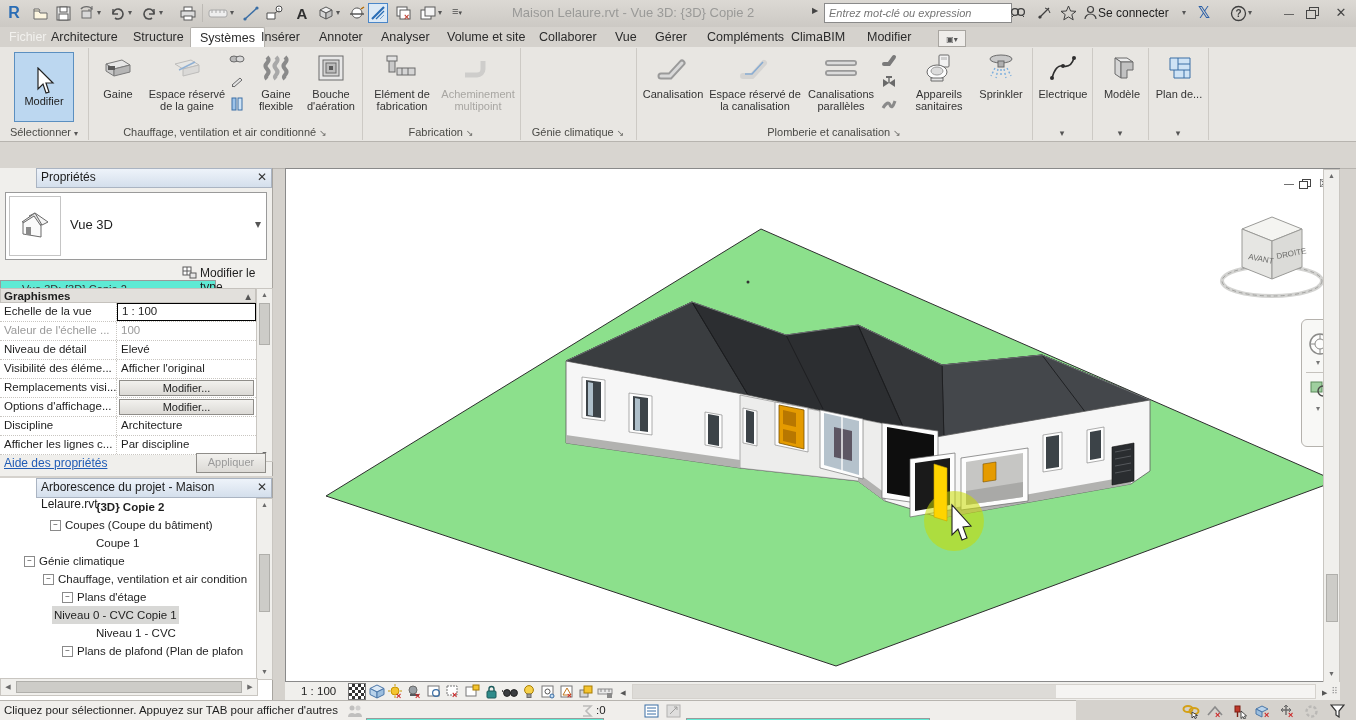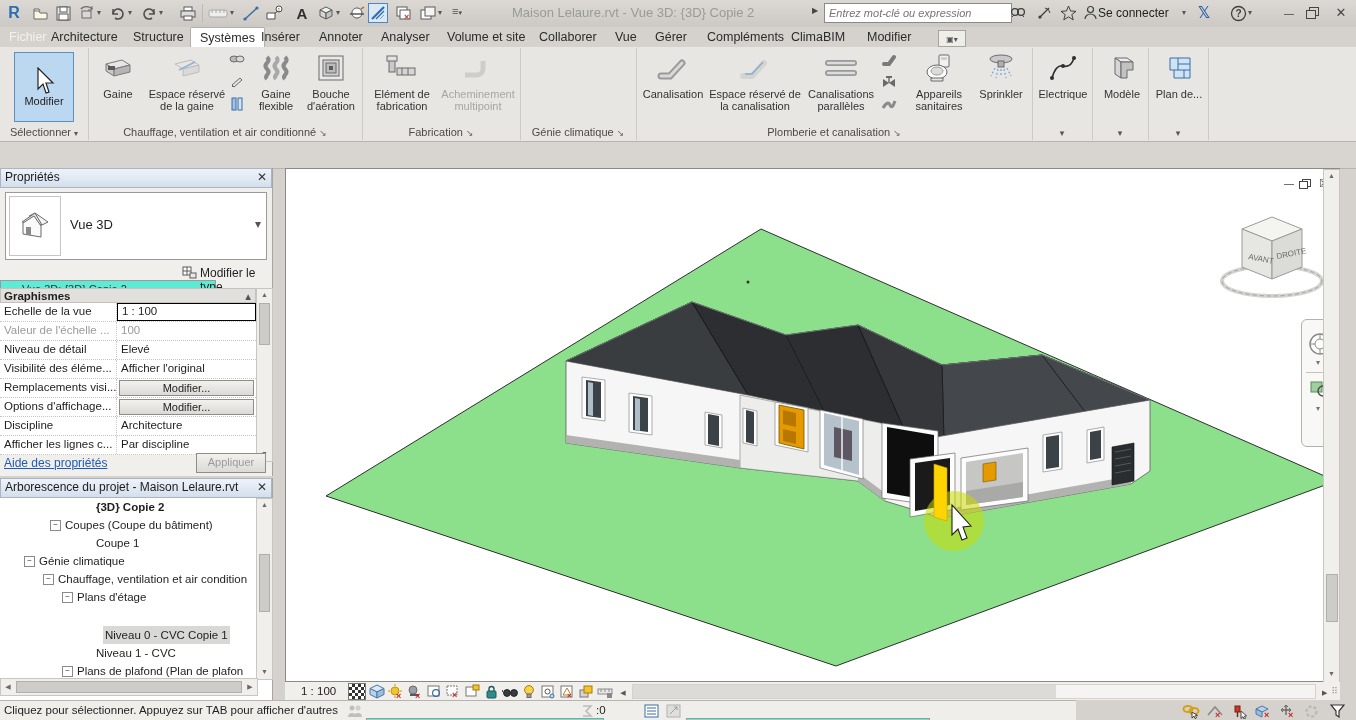--- a/index.html
+++ b/index.html
@@ -22,21 +22,21 @@
   #ribbon{left:0;top:47px;width:1356px;height:94px;background:#e8e6e2;border-bottom:1px solid #b7b4af;}
   .rsep{top:1px;width:1px;height:92px;background:#cdcac5;}
   .rbtn{top:3px;display:flex;flex-direction:column;align-items:center;text-align:center;font-size:11px;line-height:12px;color:#333;}
   .rbtn .ric{height:36px;display:flex;align-items:center;justify-content:center;margin-bottom:2px;}
   .rbtn.dis{color:#a8a6a2;}
   .plabel{top:77px;height:16px;line-height:16px;font-size:11px;color:#4a4a46;text-align:center;white-space:nowrap;}
   .launcher{color:#6a6a66;font-size:9px;}
   .modify-btn{left:14px;top:5px;width:58px;height:68px;background:#bcd7f0;border:1px solid #5b8fc0;display:flex;flex-direction:column;align-items:center;justify-content:center;font-size:11px;color:#222;}
   .smic{width:18px;height:18px;display:flex;align-items:center;justify-content:center;}
   
-  .pal-hdr{height:18px;background:linear-gradient(#eef3fa,#d4dfec);border:1px solid #aab4c2;font-size:12px;line-height:17px;padding:0 4px;color:#1c1c1c;}
+  .pal-hdr{height:18px;background:linear-gradient(#eef3fa,#d4dfec);border:1px solid #aab4c2;font-size:12px;line-height:17px;padding:0 4px;color:#1c1c1c;margin-left:36px;}
   .pal-x{position:absolute;right:4px;top:0;color:#333;font-size:12px;line-height:17px;}
   .prop-row{height:18px;border-bottom:1px dotted #c9c6c1;display:flex;font-size:11.5px;line-height:17px;}
   .prop-lab{width:112px;padding-left:4px;color:#222;border-right:1px dotted #c9c6c1;overflow:hidden;white-space:nowrap;}
   .prop-val{flex:1;padding-left:4px;overflow:hidden;white-space:nowrap;}
   .mini-btn{background:linear-gradient(#f2f1ee,#dcdad6);border:1px solid #8f8d89;text-align:center;font-size:11px;line-height:14px;}
   .scroll{background:#f0efec;border:1px solid #c9c6c1;}
   .sarrow{color:#6a6a6a;font-size:7px;text-align:center;line-height:12px;}
   .thumb{background:#cdccc8;border:1px solid #b0afab;}
   .tree-row{height:18px;line-height:18px;font-size:11.5px;white-space:nowrap;display:flex;align-items:center;}
   .texp{display:inline-block;width:9px;height:9px;border:1px solid #8a8a8a;background:#fff;font-size:8px;line-height:7px;text-align:center;color:#333;margin-right:4px;flex:none;}
@@ -548,21 +548,21 @@
           <span>Génie climatique</span>
         </div>
       <div class="tree-row" style="padding-left:43px;">
           <span class="texp">−</span>
           <span>Chauffage, ventilation et air condition</span>
         </div>
       <div class="tree-row" style="padding-left:62px;">
           <span class="texp">−</span>
           <span>Plans d'étage</span>
         </div>
-      <div class="tree-row" style="padding-left:103px;margin-top:20px;">
+      <div class="tree-row" style="padding-left:52px;">
           <span style="background:#d8d8d6;padding:0 2px;">Niveau 0 - CVC Copie 1</span>
         </div>
       <div class="tree-row" style="padding-left:96px;">
           <span>Niveau 1 - CVC</span>
         </div>
       <div class="tree-row" style="padding-left:62px;">
           <span class="texp">−</span>
           <span>Plans de plafond (Plan de plafon</span>
         </div>
     </div>

